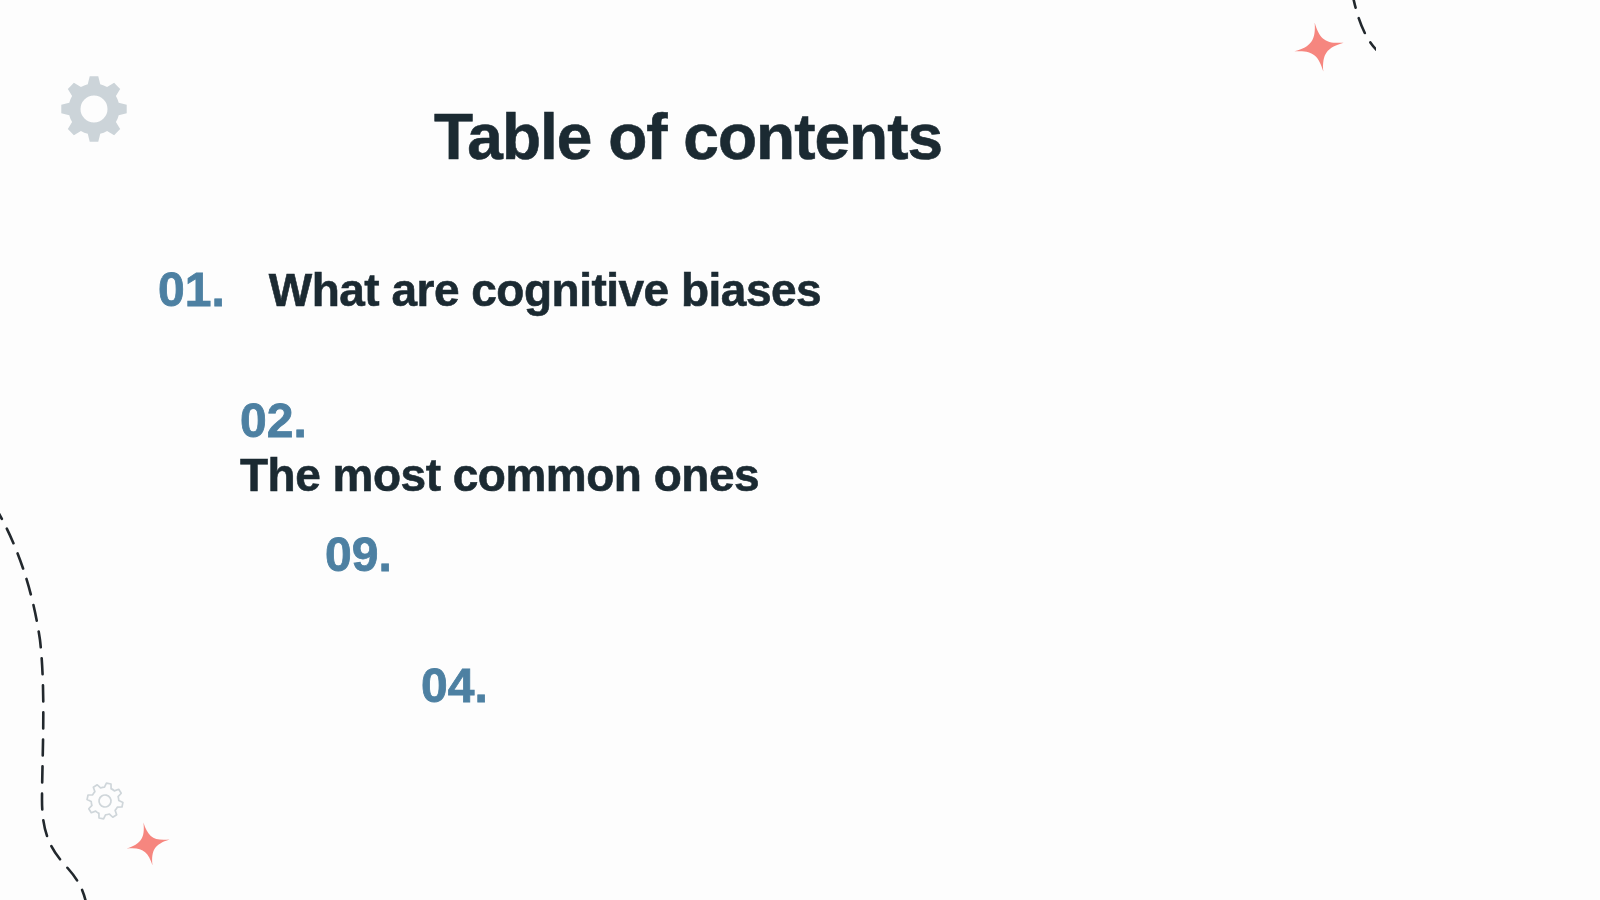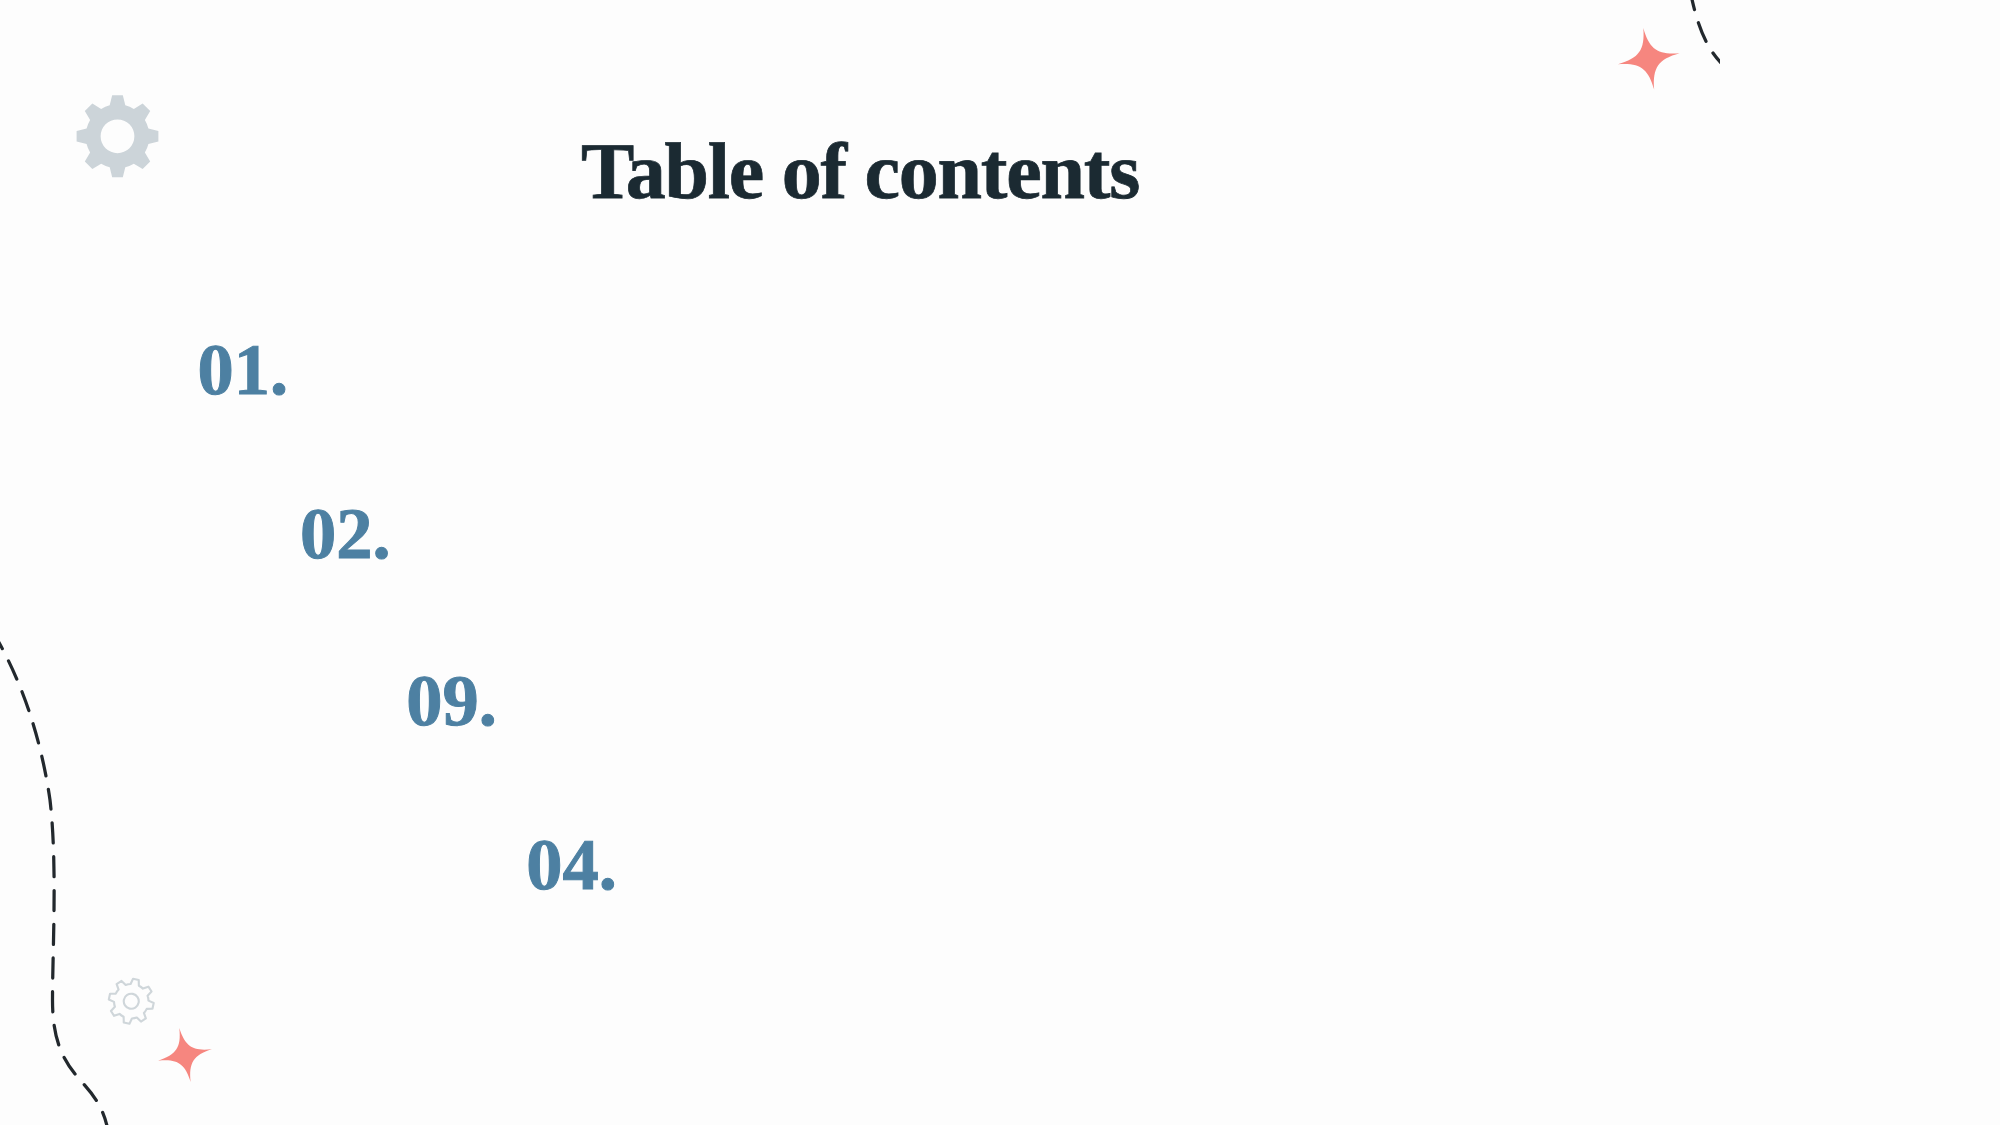--- a/index.html
+++ b/index.html
@@ -6,21 +6,21 @@
     margin: 0;
     padding: 0;
     background: #fdfdfd;
   }
   .slide {
     position: relative;
     width: 1376px;
     height: 900px;
     background: #fdfdfd;
     overflow: hidden;
-    font-family: Liberation Serif, serif;
+    font-family: Liberation Sans, sans-serif;
   }
   .deco {
     position: absolute;
     inset: 0;
     width: 1600px;
     height: 900px;
     pointer-events: none;
   }
   .doodle {
     fill: none;
@@ -47,21 +47,21 @@
     color: #1b2a32;
     -webkit-text-stroke: 0.6px #1b2a32;
   }
   .toc-row {
     position: absolute;
     display: flex;
     align-items: baseline;
     white-space: nowrap;
   }
   .toc-num {
-    font-size: 58px;
+    font-size: 48px;
     font-weight: 800;
     color: #4d80a2;
     -webkit-text-stroke: 0.8px #4d80a2;
     margin-right: 44px;
   }
   .toc-label {
     font-size: 46px;
     font-weight: 800;
     letter-spacing: -0.5px;
     color: #1b2a32;
@@ -127,23 +127,25 @@
     <g transform="translate(1451 827) rotate(-15)">
       <path class="sparkle" d="M 0 -22 C 1.54 -6.60 6.60 -1.54 22 0 C 6.60 1.54 1.54 6.60 0 22 C -1.54 6.60 -6.60 1.54 -22 0 C -6.60 -1.54 -1.54 -6.60 0 -22 Z"></path>
     </g>
   </svg>
 
   <h1 class="title">Table of contents</h1>
 
   <div>
     <div class="toc-row r0">
       <span class="toc-num">01.</span>
+      <span class="toc-label">What are cognitive biases</span>
     </div>
     <div class="toc-row r1">
       <span class="toc-num">02.</span>
+      <span class="toc-label">The most common ones</span>
     </div>
     <div class="toc-row r2">
       <span class="toc-num">09.</span>
     </div>
     <div class="toc-row r3">
       <span class="toc-num">04.</span>
     </div>
   </div>
 
 </div>

